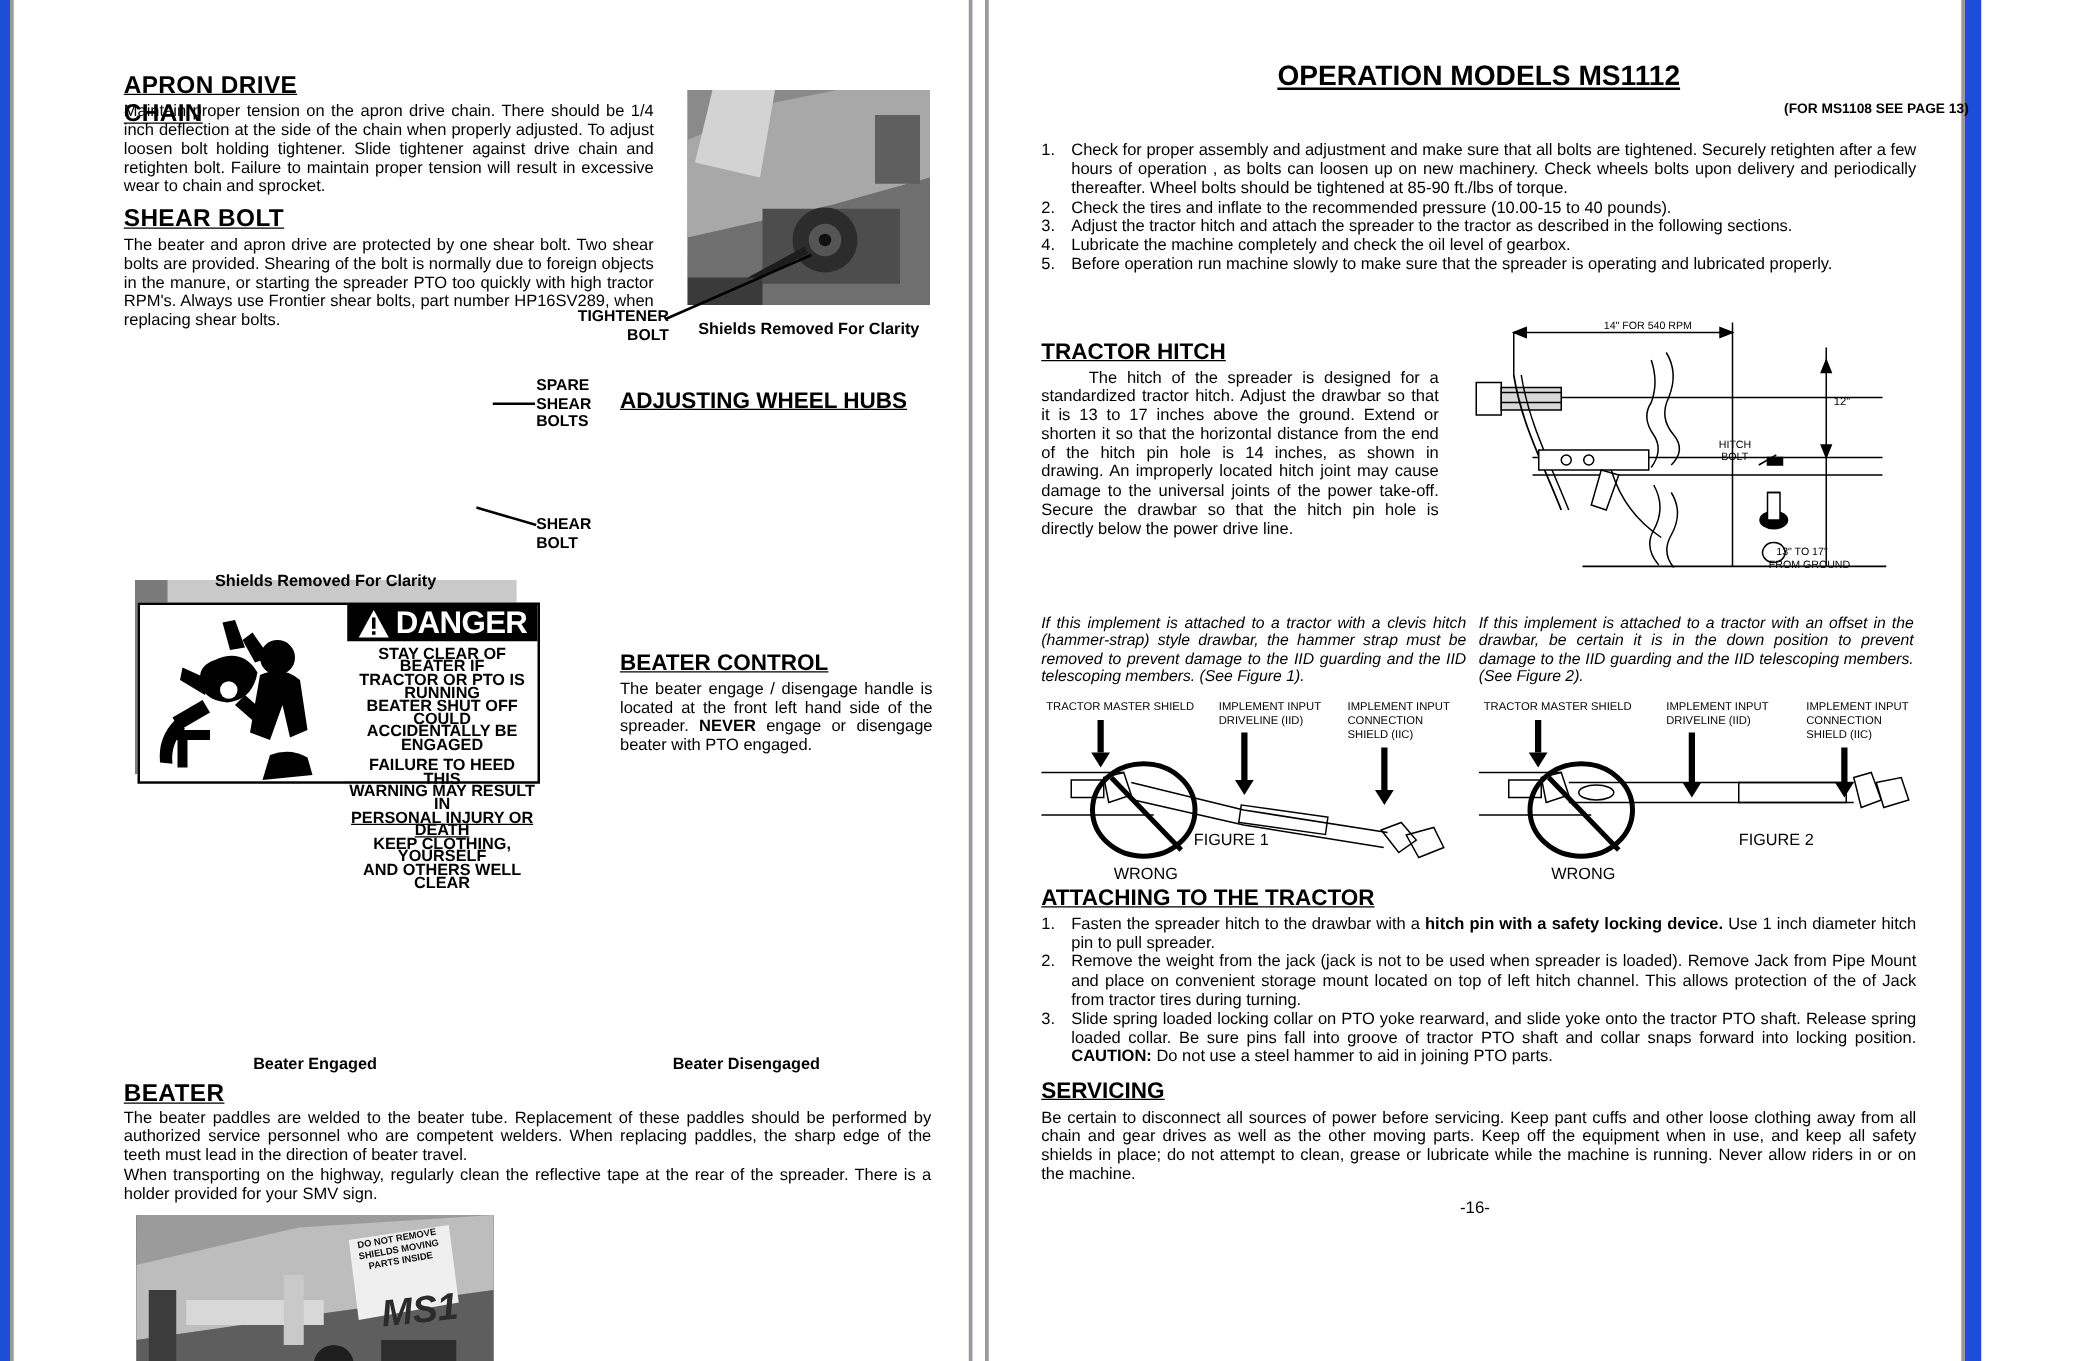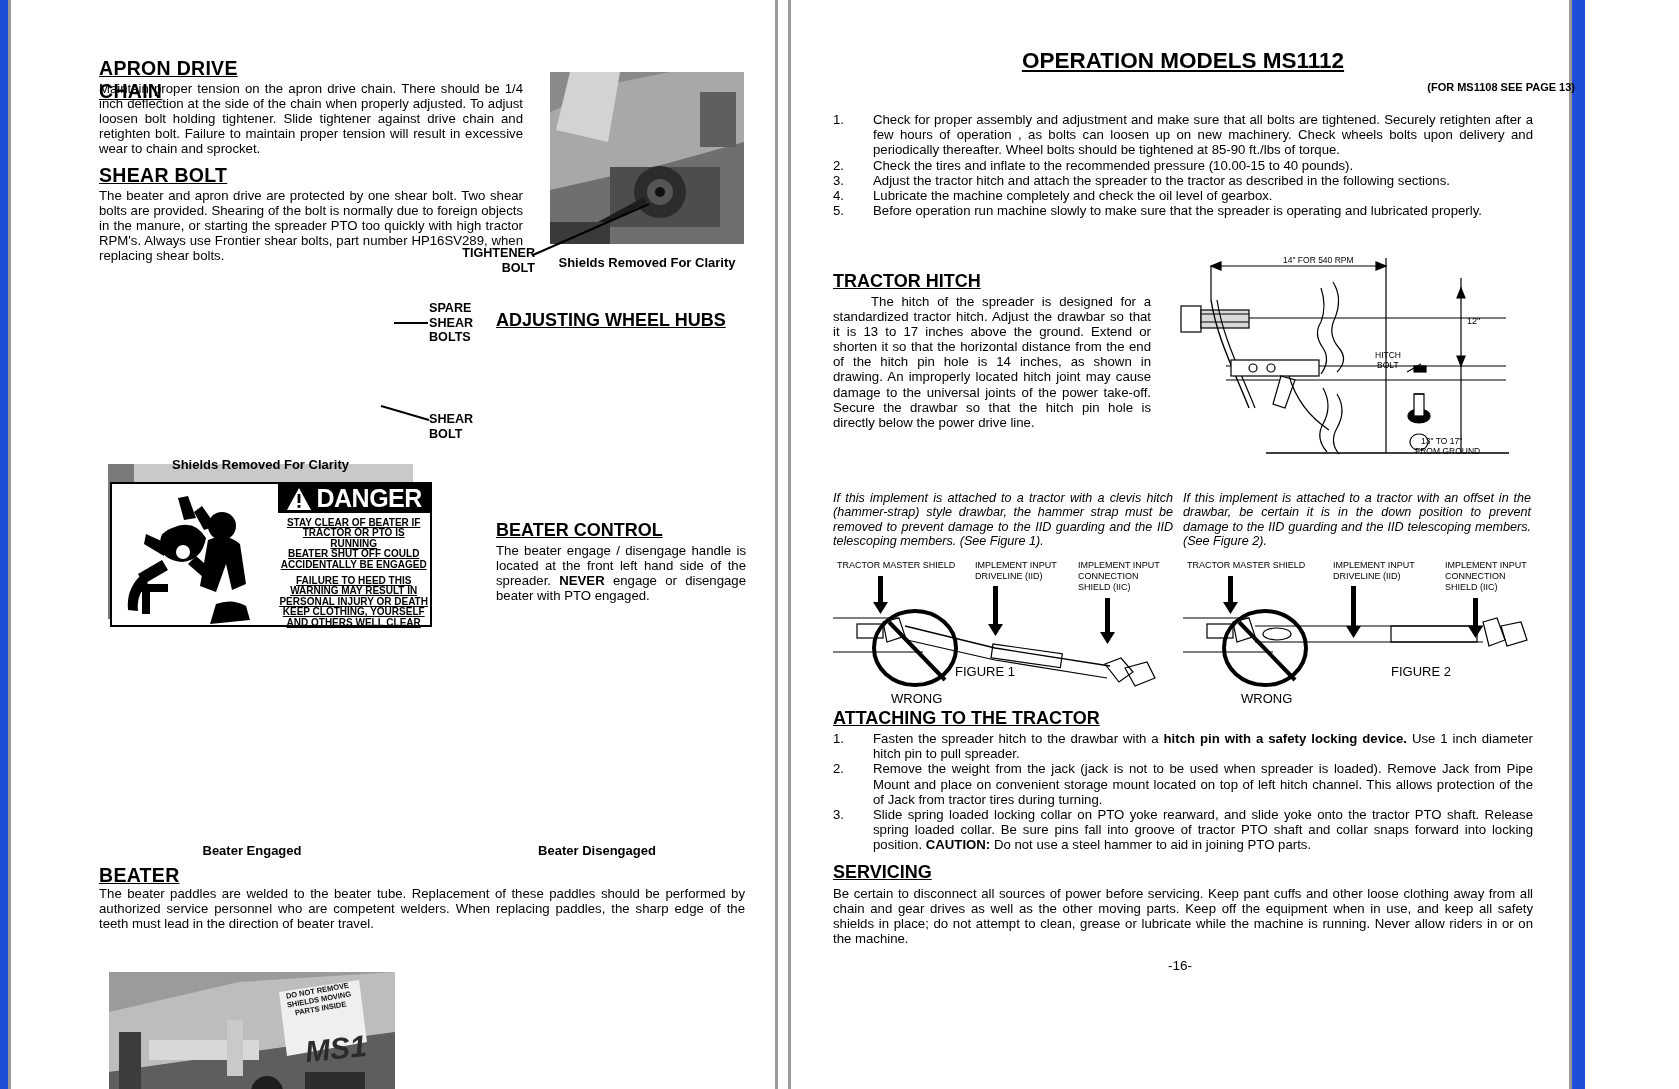--- a/index.html
+++ b/index.html
@@ -29,31 +29,31 @@
   .gr1{background:linear-gradient(160deg,#6e6e6e 0%,#9b9b9b 35%,#4f4f4f 60%,#a9a9a9 100%);}
   .gr2{background:linear-gradient(20deg,#7d7d7d 0%,#bdbdbd 30%,#5a5a5a 55%,#8f8f8f 80%,#d0d0d0 100%);}
   .gr3{background:linear-gradient(120deg,#5b5b5b 0%,#9e9e9e 28%,#373737 55%,#8a8a8a 75%,#c2c2c2 100%);}
 
   
   .danger-wrap{position:absolute;border:2px solid #000;background:#fff;display:flex;box-sizing:border-box;}
   .danger-pic{width:52%;border-right:2px solid #000;position:relative;box-sizing:border-box;}
   .danger-txt{flex:1;display:flex;flex-direction:column;}
   .danger-bar{background:#000;color:#fff;display:flex;align-items:center;justify-content:center;height:34px;gap:5px;}
   .danger-bar .w{font-size:25px;font-weight:bold;letter-spacing:-0.5px;}
-  .danger-lines{flex:1;padding:5px 2px 2px;font-size:10px;font-weight:bold;line-height:10.4px;text-align:center;color:#000;text-decoration:underline;}
+  .danger-lines{flex:1;padding:5px 2px 2px;font-size:13px;font-weight:bold;line-height:10.4px;text-align:center;color:#000;}
   .danger-lines .u{text-decoration:underline;}
   .danger-lines .sp{height:6px;}
 
   
   .title-main{font-size:22.5px;font-weight:bold;text-decoration:underline;text-align:center;color:#000;}
   .title-sub{font-size:11px;font-weight:bold;text-align:right;color:#000;}
   .ol{font-size:13.2px;line-height:15.2px;color:#000;}
   .ol .row{display:flex;text-align:justify;margin-bottom:0px;}
   .ol .num{width:24px;flex:none;}
-  .ol .txt{flex:1;text-align:justify;margin-left:16px;}
+  .ol .txt{flex:1;text-align:justify;}
   .ital{font-style:italic;font-size:12.6px;line-height:14.4px;color:#000;text-align:justify;}
   svg{display:block;}
 </style>
 </head>
 <body>
 
 <div class="screen">
 
   <div class="page page-left">
 
@@ -193,20 +193,21 @@
       <div style="position:absolute;left:172px;top:14px;width:76px;font-size:7.5px;font-weight:bold;color:#111;transform:rotate(-10deg);line-height:9px;text-align:center;">DO NOT REMOVE SHIELDS MOVING PARTS INSIDE</div>
     </div>
     <div class="blk caption" style="left:98px;top:843px;width:286px;">Beater Engaged</div>
 
     <div class="blk caption" style="left:441px;top:843px;width:290px;">Beater Disengaged</div>
 
     <div class="blk" style="left:88px;top:864px;width:200px;">
       <div class="h-sec">BEATER</div>
     </div>
     <div class="blk body-txt" style="left:88px;top:886px;width:646px;">The beater paddles are welded to the beater tube. Replacement of these paddles should be performed by authorized service personnel who are competent welders. When replacing paddles, the sharp edge of the teeth must lead in the direction of beater travel.</div>
+    <div class="blk body-txt" style="left:88px;top:932px;width:646px;">When transporting on the highway, regularly clean the reflective tape at the rear of the spreader. There is a holder provided for your SMV sign.</div>
 
   </div>
 
   <div class="gutter"></div>
 
   <div class="page page-right">
 
     <div class="blk title-main" style="left:0;top:48px;width:784px;">OPERATION MODELS MS1112</div>
     <div class="blk title-sub" style="left:0;top:81px;width:784px;">(FOR MS1108 SEE PAGE 13)</div>
 

